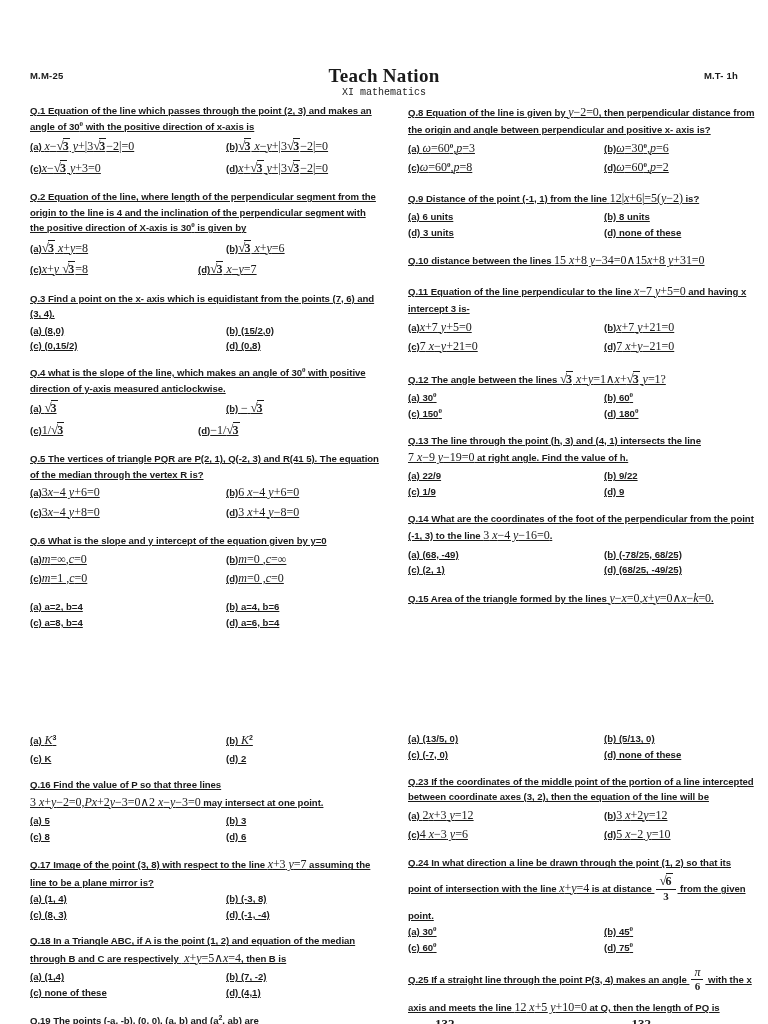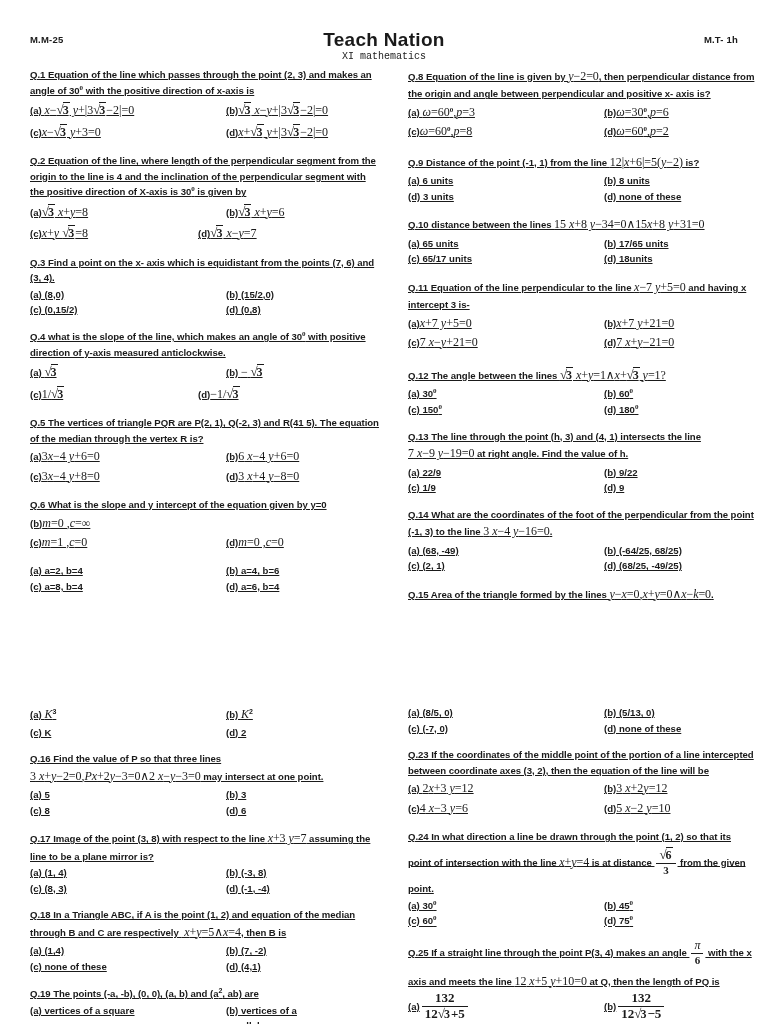--- a/index.html
+++ b/index.html
@@ -34,25 +34,26 @@
     font-size: 9.5px;
     letter-spacing: .2px;
     font-weight: 600;
   }
   .hdr-left { left: 0; }
   .hdr-right { right: 0; }
   .hdr-center {
     text-align: center;
   }
   .hdr-title {
-    font-family: Liberation Sans, sans-serif;
+    font-family: Liberation Serif, serif;
     font-size: 19px;
     font-weight: 700;
     line-height: 1.05;
     letter-spacing: .3px;
+    margin-top: 36px;
   }
   .hdr-sub {
     font-family: Liberation Mono, monospace;
     font-size: 10px;
     line-height: 1.1;
     margin-top: 1px;
   }
 
   
   .cols {
@@ -247,20 +248,21 @@
           </div>
         </div>
       </div>
 
       <div class="q">
         <div class="q-text">
           Q.6 What is the slope and y intercept of the equation given by y=0
         </div>
         <div class="opts">
           <div class="opt-row">
+            <span class="opt-a">(a)<span class="mi">m</span><span class="m">=∞,</span><span class="mi">c</span><span class="m">=0</span></span>
             <span class="opt-b">(b)<span class="mi">m</span><span class="m">=0 ,</span><span class="mi">c</span><span class="m">=∞</span></span>
           </div>
           <div class="opt-row">
             <span class="opt-a">(c)<span class="mi">m</span><span class="m">=1 ,</span><span class="mi">c</span><span class="m">=0</span></span>
             <span class="opt-b">(d)<span class="mi">m</span><span class="m">=0 ,</span><span class="mi">c</span><span class="m">=0</span></span>
           </div>
         </div>
       </div>
 
       <div class="q">
@@ -310,30 +312,20 @@
             <span class="opt-a">(d) 3 units</span>
             <span class="opt-b">(d) none of these</span>
           </div>
         </div>
       </div>
 
       <div class="q">
         <div class="q-text">
           Q.10 distance between the lines <span class="m">15</span><span class="mi">&nbsp;x</span><span class="m">+8</span><span class="mi">&nbsp;y</span><span class="m">−34=0∧15</span><span class="mi">x</span><span class="m">+8</span><span class="mi">&nbsp;y</span><span class="m">+31=0</span>
         </div>
-        <div class="opts">
-          <div class="opt-row">
-            <span class="opt-a">(a) 65 units</span>
-            <span class="opt-b">(b) 17/65 units</span>
-          </div>
-          <div class="opt-row">
-            <span class="opt-a">(c) 65/17 units</span>
-            <span class="opt-b">(d) 18units</span>
-          </div>
-        </div>
       </div>
 
       <div class="q">
         <div class="q-text">
           Q.11 Equation of the line perpendicular to the line <span class="mi">x</span><span class="m">−7</span><span class="mi">&nbsp;y</span><span class="m">+5=0</span> and having
           x intercept 3 is-
         </div>
         <div class="opts">
           <div class="opt-row">
             <span class="opt-a">(a)<span class="mi">x</span><span class="m">+7</span><span class="mi">&nbsp;y</span><span class="m">+5=0</span></span>
@@ -380,21 +372,21 @@
       </div>
 
       <div class="q">
         <div class="q-text">
           Q.14 What are the coordinates of the foot of the perpendicular from the
           point (-1, 3) to the line <span class="m">3</span><span class="mi">&nbsp;x</span><span class="m">−4</span><span class="mi">&nbsp;y</span><span class="m">−16=0</span>.
         </div>
         <div class="opts">
           <div class="opt-row">
             <span class="opt-a">(a) (68, -49)</span>
-            <span class="opt-b">(b) (-64/25, 68/25)</span>
+            <span class="opt-b">(b) (-78/25, 68/25)</span>
           </div>
           <div class="opt-row">
             <span class="opt-a">(c) (2, 1)</span>
             <span class="opt-b">(d) (68/25, -49/25)</span>
           </div>
         </div>
       </div>
 
       <div class="q">
         <div class="q-text">
@@ -488,21 +480,21 @@
         </div>
       </div>
 
     </div>
 
     <div class="col">
 
       <div class="q">
         <div class="opts">
           <div class="opt-row">
-            <span class="opt-a">(a) (8/5, 0)</span>
+            <span class="opt-a">(a) (13/5, 0)</span>
             <span class="opt-b">(b) (5/13, 0)</span>
           </div>
           <div class="opt-row">
             <span class="opt-a">(c) (-7, 0)</span>
             <span class="opt-b">(d) none of these</span>
           </div>
         </div>
       </div>
 
       <div class="q">

